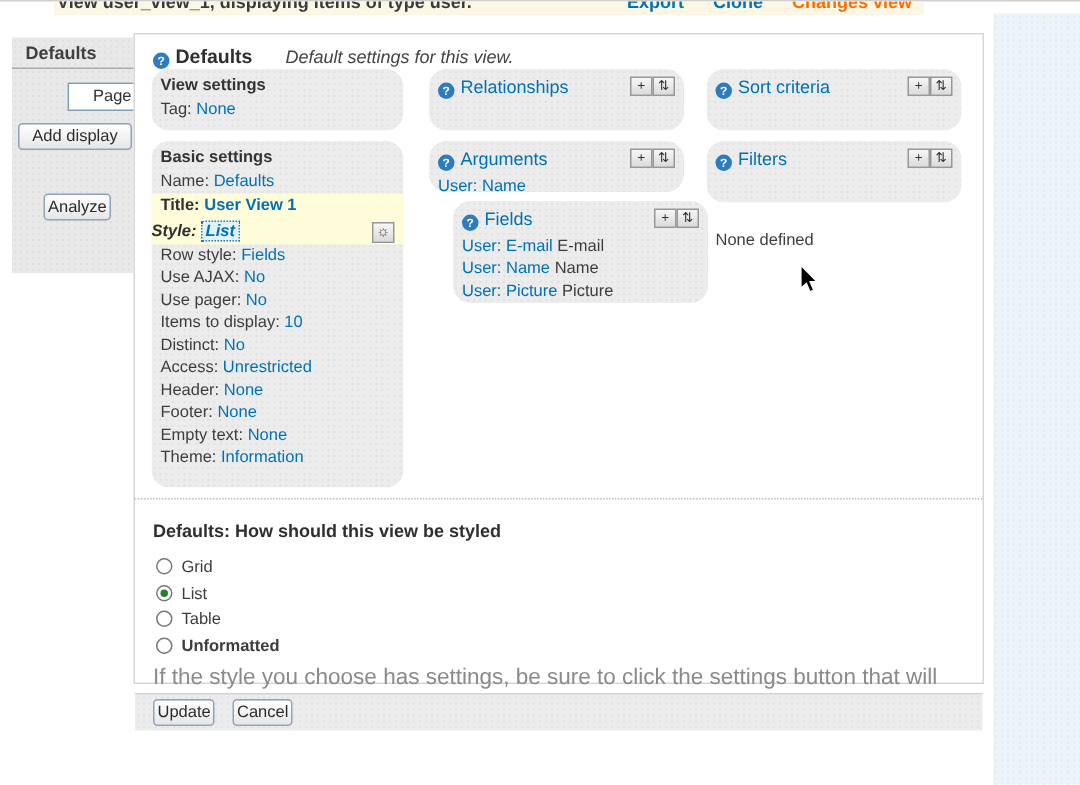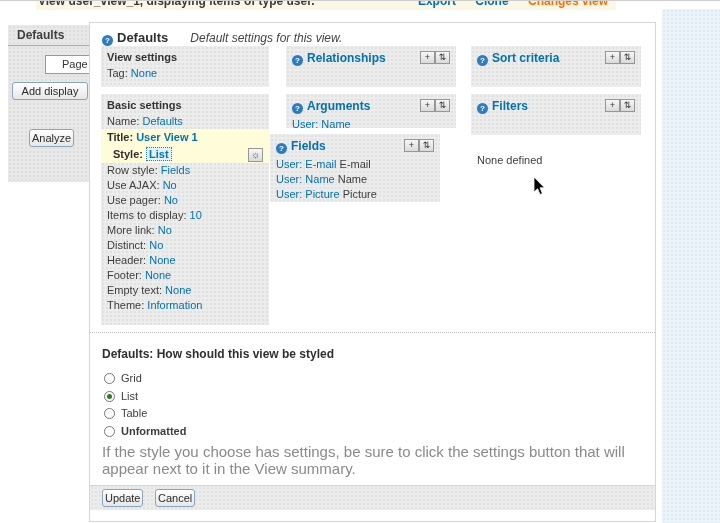--- a/index.html
+++ b/index.html
@@ -33,60 +33,60 @@
     padding:2px 2px; text-align:center; cursor:pointer; }
   #display-select { position:absolute; left:6px; top:9px; width:72px; height:19px;
     background:#fff; border:1px solid #7f9db9; line-height:17px; padding-left:16px; color:#333; cursor:pointer;margin-left:31px; }
   #display-select .arrow { position:absolute; right:0; top:0; width:16px; height:17px;
     background:linear-gradient(#e3f0fb,#a9cbee); border-left:1px solid #7f9db9;
     color:#1c3f94; font-size:7px; text-align:center; line-height:17px; }
   #add-display-btn { position:absolute; left:4px; top:36px; width:76px; }
   #analyze-btn { position:absolute; left:21px; top:83px; }
 
   
-  #panel { left:89px; top:22px; width:567px; height:500px; background:#fff; border:1px solid #d6d6d6; }
+  #panel { left:89px; top:22px; width:567px; height:434px; background:#fff; border:1px solid #d6d6d6; }
   .help-icon { display:inline-block; width:11px; height:11px; border-radius:50%;
     background:#2e7cc0; color:#fff; font-size:8px; font-weight:bold; text-align:center;
     line-height:11px; vertical-align:-1px; margin-right:4px; }
   #panel-title-row { position:absolute; left:12px; top:7px; }
   #panel-title { font-weight:bold; font-size:13px; color:#2f2f2f; }
   #panel-subtitle { font-style:italic; font-size:12px; color:#444; margin-left:22px; }
 
   .sum-box { position:absolute; background:#ececec;
     background-image:radial-gradient(#e1e1e1 1px, transparent 1px); background-size:4px 4px;
-    padding:5px 6px; font-size:11px; }
+    padding:5px 6px; font-size:11px;border-radius:12px; }
   .sum-title { font-weight:bold; color:#333; margin-bottom:3px; }
   .sec-head { position:relative; margin-bottom:3px; }
-  .sec-head .t { font-weight:bold; font-size:12px; color:#0071b3; cursor:pointer; }
+  .sec-head .t { font-weight:normal; font-size:12px; color:#0071b3; cursor:pointer; }
   .mini-btns { position:absolute; right:0; top:0; }
   .mini-btn { display:inline-block; width:15px; height:13px; background:linear-gradient(#f7f7f7,#dadada);
     border:1px solid #979797; font-size:9px; line-height:11px; text-align:center; color:#333;
     cursor:pointer; vertical-align:top; }
   .row { line-height:15px; white-space:nowrap; }
   .row .lbl { color:#3d3d3d; }
   .row a, .link { color:#0071b3; text-decoration:none; cursor:pointer; }
   .row.hl { background:#fffcd9; font-weight:bold; margin:0 -6px; padding:1px 6px; }
   .row.hl .lbl { color:#2f2f2f; }
-  .row.indent { padding-left:12px; }
+  .row.indent { padding-left:0;font-style:italic; }
   .sel-link { border:1px dotted #2a7ab5; background:#e2f2fa; padding:0 2px; }
   .gear-btn { position:absolute; right:6px; margin-top:1px; width:15px; height:14px;
     background:linear-gradient(#f7f7f7,#dadada); border:1px solid #979797; font-size:10px;
     line-height:12px; text-align:center; color:#444; cursor:pointer; }
   .muted { color:#3d3d3d;margin-top:39px; }
 
   
   #form-divider { position:absolute; left:0px; top:309px; width:565px; border-top:1px dotted #bbb; }
   #form-heading { position:absolute; left:12px; top:324px; font-weight:bold; font-size:12px; color:#2f2f2f; }
   .radio-row { position:absolute; left:14px; height:14px; line-height:13px; cursor:pointer; color:#3d3d3d; }
   .radio { display:inline-block; width:11px; height:11px; border:1px solid #777; border-radius:50%;
     background:#fff; margin-right:6px; vertical-align:-2px; position:relative; }
   .radio.checked:after { content:""; position:absolute; left:2px; top:2px; width:5px; height:5px;
     border-radius:50%; background:#2b7d2b; }
   #form-help { position:absolute; left:12px; top:420px; color:#8a8a8a; font-size:15px; }
-  #button-band { position:absolute; left:0; top:462px; width:565px; height:25px; background:#ececec;
+  #button-band { position:absolute; left:0; top:439px; width:565px; height:25px; background:#ececec;
     background-image:radial-gradient(#e1e1e1 1px, transparent 1px); background-size:4px 4px;
     border-top:1px solid #d4d4d4; }
   #update-btn { position:absolute; left:12px; top:3px; }
   #cancel-btn { position:absolute; left:65px; top:3px; }
 
   #cursor { left:533px; top:177px; width:14px; height:20px; pointer-events:none; z-index:99; }
 </style>
 </head>
 <body>
 
@@ -145,26 +145,26 @@
     <div class="row">
       <span class="lbl">Use AJAX:</span>
       <a>No</a></div>
     <div class="row">
       <span class="lbl">Use pager:</span>
       <a>No</a></div>
     <div class="row">
       <span class="lbl">Items to display:</span>
       <a>10</a></div>
     <div class="row">
-      <span class="lbl">More link:</span>
-      <a>No</a></div>
-    <div class="row">
       <span class="lbl">Distinct:</span>
       <a>No</a></div>
     <div class="row">
+      <span class="lbl">Access:</span>
+      <a>Unrestricted</a></div>
+    <div class="row">
       <span class="lbl">Header:</span>
       <a>None</a></div>
     <div class="row">
       <span class="lbl">Footer:</span>
       <a>None</a></div>
     <div class="row">
       <span class="lbl">Empty text:</span>
       <a>None</a></div>
     <div class="row">
       <span class="lbl">Theme:</span>
@@ -184,21 +184,21 @@
   <div class="sum-box" style="left:196px; top:71px; width:170px; height:34px;">
     <div class="sec-head">
       <span class="help-icon">?</span><span class="t">Arguments</span>
       <span class="mini-btns">
         <span class="mini-btn">+</span><span class="mini-btn">⇅</span>
       </span>
     </div>
     <div class="row"><a>User: Name</a></div>
   </div>
 
-  <div class="sum-box" style="left:180px; top:111px; width:170px; height:68px;">
+  <div class="sum-box" style="left:212px; top:111px; width:170px; height:68px;">
     <div class="sec-head">
       <span class="help-icon">?</span><span class="t">Fields</span>
       <span class="mini-btns">
         <span class="mini-btn">+</span><span class="mini-btn">⇅</span>
       </span>
     </div>
     <div class="row">
       <a>User: E-mail</a>
       <span class="muted">E-mail</span></div>
     <div class="row">

